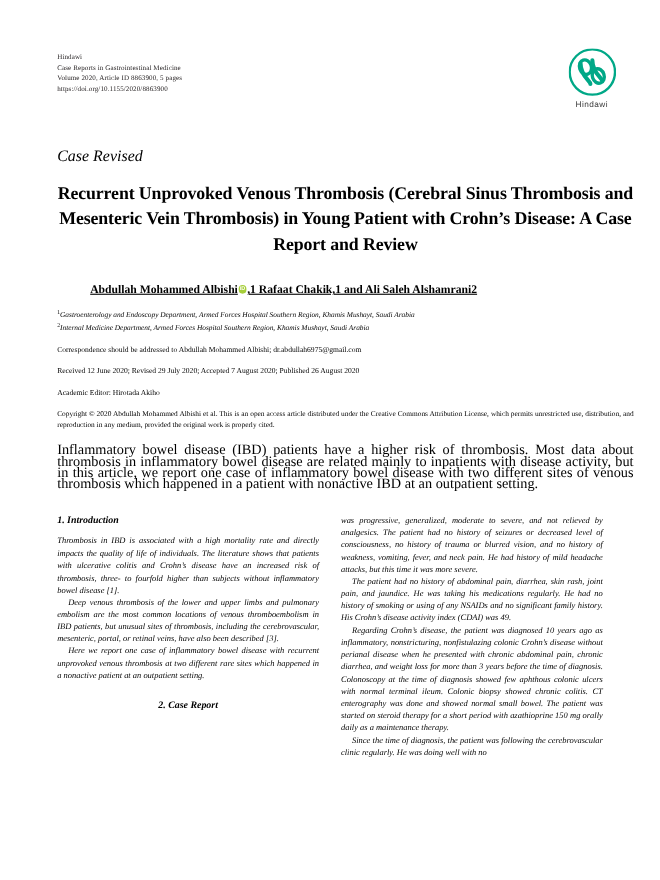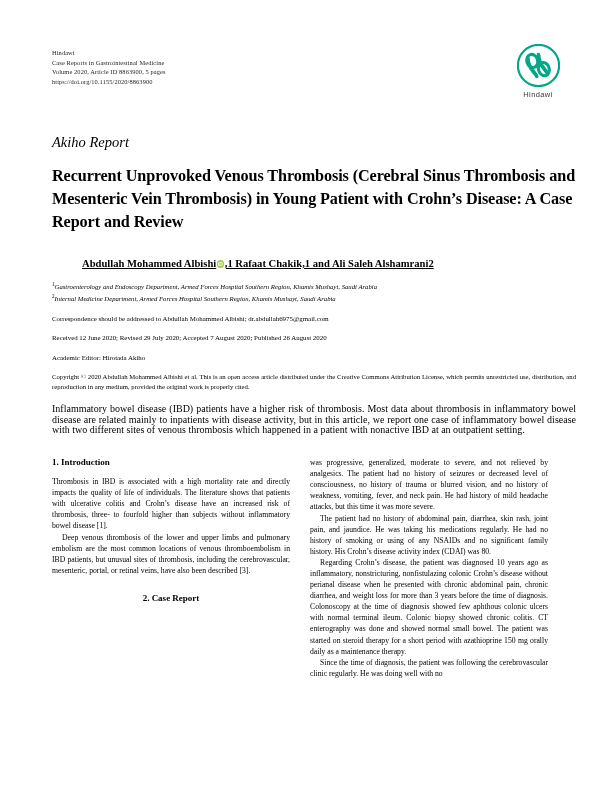--- a/index.html
+++ b/index.html
@@ -69,20 +69,21 @@
     color: #000;
   }
   .title {
     font-family: "Liberation Serif", serif;
     font-weight: bold;
     font-size: 16.2px;
     line-height: 23px;
     margin: 0 0 22px 0;
     color: #000;
     letter-spacing: -0.1px;
+    text-align: center;
   }
 
   
   .authors {
     font-family: "Liberation Serif", serif;
     font-weight: bold;
     font-size: 10.6px;
     line-height: 15px;
     margin: 0 0 9px 0;
     padding-left: 30px;
@@ -141,35 +142,36 @@
   .copyright {
     font-family: "Liberation Serif", serif;
     font-size: 6.7px;
     line-height: 9.6px;
     text-align: justify;
     margin-top: 11px;
   }
 
   .abstract {
     font-family: "Liberation Serif", serif;
-    font-size: 10px;
+    font-size: 13px;
     line-height: 10.2px;
     text-align: justify;
     margin-top: 13px;
   }
 
   
   .columns {
     margin-top: 22px;
     display: flex;
     gap: 20px;
   }
   .col {
     width: 238px;
     flex: 0 0 238px;
+    font-style: italic;
   }
   .sec-head {
     font-family: "Liberation Serif", serif;
     font-weight: bold;
     font-size: 9px;
     margin: 0 0 9px 0;
   }
   .sec-head.spaced { margin-top: 17px; text-align: center; }
   p.body {
     font-family: "Liberation Serif", serif;
@@ -198,44 +200,45 @@
         <circle cx="24" cy="24" r="23" fill="none" stroke="#00a887" stroke-width="2.4"></circle>
         <path d="M12 15 C12 28, 22 33, 22 36" fill="none" stroke="#00a887" stroke-width="4.2" stroke-linecap="round"></path>
         <path d="M24 12 C24 25, 34 30, 34 33" fill="none" stroke="#00a887" stroke-width="4.2" stroke-linecap="round"></path>
         <ellipse cx="17" cy="19" rx="6" ry="7.5" fill="none" stroke="#00a887" stroke-width="3.4" transform="rotate(-18 17 19)"></ellipse>
         <ellipse cx="30" cy="28" rx="6" ry="7.5" fill="none" stroke="#00a887" stroke-width="3.4" transform="rotate(-18 30 28)"></ellipse>
       </svg>
       <div class="logo-text">Hindawi</div>
     </div>
   </div>
 
-  <div class="doc-type">Akiho Report</div>
+  <div class="doc-type">Case Revised</div>
   <h1 class="title">Recurrent Unprovoked Venous Thrombosis (Cerebral Sinus Thrombosis and Mesenteric Vein Thrombosis) in Young Patient with Crohn’s Disease: A Case Report and Review</h1>
 
   <div class="authors">
     <span>Abdullah Mohammed Albishi</span><span class="orcid"></span><span>,1 Rafaat Chakik,1 and Ali Saleh Alshamrani2</span>
   </div>
 
   <p class="affil"><sup>1</sup><span>Gastroenterology and Endoscopy Department, Armed Forces Hospital Southern Region, Khamis Mushayt, Saudi Arabia</span></p>
   <p class="affil"><sup>2</sup><span>Internal Medicine Department, Armed Forces Hospital Southern Region, Khamis Mushayt, Saudi Arabia</span></p>
 
   <div class="meta-line">Correspondence should be addressed to Abdullah Mohammed Albishi; dr.abdullah6975@gmail.com</div>
   <div class="meta-line small-gap">Received 12 June 2020; Revised 29 July 2020; Accepted 7 August 2020; Published 26 August 2020</div>
   <div class="editor">Academic Editor: Hirotada Akiho</div>
   <div class="copyright">Copyright © 2020 Abdullah Mohammed Albishi et al. This is an open access article distributed under the Creative Commons Attribution License, which permits unrestricted use, distribution, and reproduction in any medium, provided the original work is properly cited.</div>
   <div class="abstract">Inflammatory bowel disease (IBD) patients have a higher risk of thrombosis. Most data about thrombosis in inflammatory bowel disease are related mainly to inpatients with disease activity, but in this article, we report one case of inflammatory bowel disease with two different sites of venous thrombosis which happened in a patient with nonactive IBD at an outpatient setting.</div>
 
   <div class="columns">
     <div class="col">
       <div class="sec-head">1. Introduction</div>
       <p class="body">Thrombosis in IBD is associated with a high mortality rate and directly impacts the quality of life of individuals. The literature shows that patients with ulcerative colitis and Crohn’s disease have an increased risk of thrombosis, three- to fourfold higher than subjects without inflammatory bowel disease [1].</p>
       <p class="body">Deep venous thrombosis of the lower and upper limbs and pulmonary embolism are the most common locations of venous thromboembolism in IBD patients, but unusual sites of thrombosis, including the cerebrovascular, mesenteric, portal, or retinal veins, have also been described [3].</p>
+      <p class="body">Here we report one case of inflammatory bowel disease with recurrent unprovoked venous thrombosis at two different rare sites which happened in a nonactive patient at an outpatient setting.</p>
       <div class="sec-head spaced">2. Case Report</div>
     </div>
     <div class="col">
       <p class="body">was progressive, generalized, moderate to severe, and not relieved by analgesics. The patient had no history of seizures or decreased level of consciousness, no history of trauma or blurred vision, and no history of weakness, vomiting, fever, and neck pain. He had history of mild headache attacks, but this time it was more severe.</p>
-      <p class="body">The patient had no history of abdominal pain, diarrhea, skin rash, joint pain, and jaundice. He was taking his medications regularly. He had no history of smoking or using of any NSAIDs and no significant family history. His Crohn’s disease activity index (CDAI) was 80.</p>
+      <p class="body">The patient had no history of abdominal pain, diarrhea, skin rash, joint pain, and jaundice. He was taking his medications regularly. He had no history of smoking or using of any NSAIDs and no significant family history. His Crohn’s disease activity index (CDAI) was 49.</p>
       <p class="body">Regarding Crohn’s disease, the patient was diagnosed 10 years ago as inflammatory, nonstricturing, nonfistulazing colonic Crohn’s disease without perianal disease when he presented with chronic abdominal pain, chronic diarrhea, and weight loss for more than 3 years before the time of diagnosis. Colonoscopy at the time of diagnosis showed few aphthous colonic ulcers with normal terminal ileum. Colonic biopsy showed chronic colitis. CT enterography was done and showed normal small bowel. The patient was started on steroid therapy for a short period with azathioprine 150 mg orally daily as a maintenance therapy.</p>
       <p class="body">Since the time of diagnosis, the patient was following the cerebrovascular clinic regularly. He was doing well with no</p>
     </div>
   </div>
 
 </div>
 
 </body></html>

